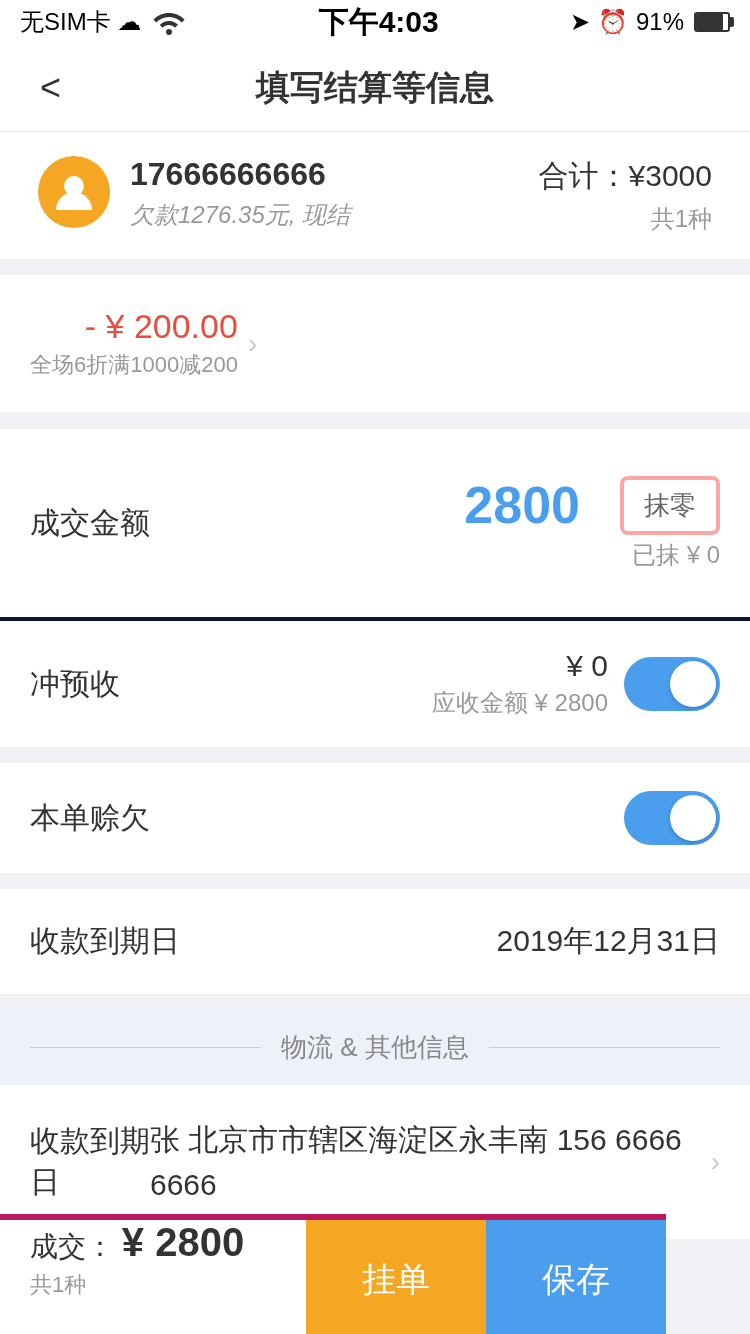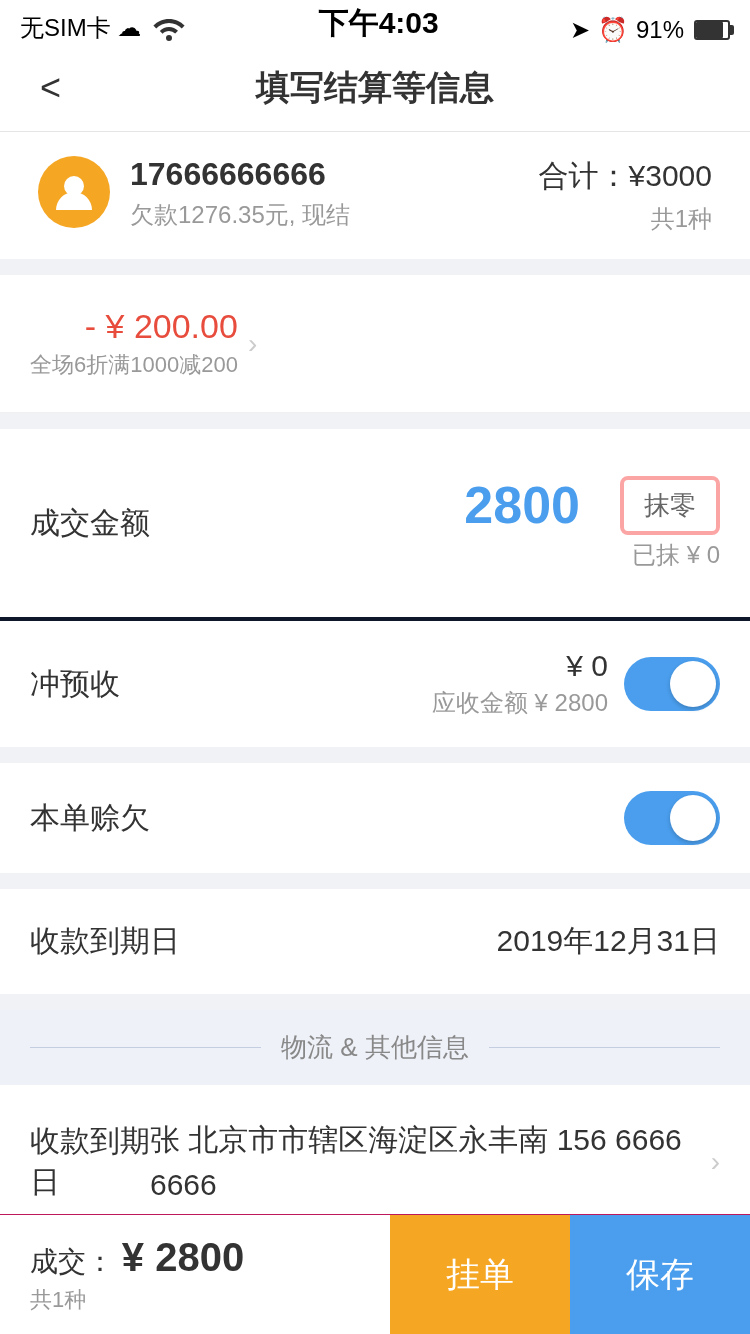--- a/index.html
+++ b/index.html
@@ -12,21 +12,21 @@
       font-size: 28px;
       position: relative;
     }
 
     
     .status-bar {
       width: 750px;
       height: 44px;
       background: #fff;
       display: flex;
-      align-items: flex-end;
+      align-items: center;
       justify-content: space-between;
       padding: 0 20px;
       font-size: 24px;
       font-weight: 500;
     }
     .status-bar-left { display: flex; align-items: center; gap: 10px; }
     .status-bar-center { font-size: 30px; font-weight: 600; }
     .status-bar-right { display: flex; align-items: center; gap: 8px; font-size: 24px; }
 
     
@@ -79,21 +79,21 @@
       margin-right: 20px;
       flex-shrink: 0;
     }
     .avatar-icon {
       width: 44px;
       height: 44px;
       fill: #fff;
     }
     .customer-info { flex: 1; }
     .customer-name { font-size: 32px; font-weight: 600; color: #333; }
-    .customer-debt { font-size: 24px; color: #999; margin-top: 6px; }
+    .customer-debt { font-size: 24px; color: #999; margin-top: 6px; font-style: italic; }
     .customer-total { text-align: right; }
     .total-amount { font-size: 30px; color: #333; font-weight: 500; }
     .total-count { font-size: 24px; color: #999; margin-top: 6px; }
 
     
     .row-item {
       display: flex;
       align-items: center;
       padding: 32px 30px;
       background: #fff;
@@ -225,26 +225,26 @@
       background: #fff;
     }
     .address-label { font-size: 30px; color: #333; width: 120px; flex-shrink: 0; }
     .address-value { font-size: 30px; color: #333; flex: 1; line-height: 1.5; }
 
     
     .bottom-bar {
       position: fixed;
       bottom: 0;
       left: 0;
-      width: 750px;
+      width: 666px;
       height: 120px;
       background: #fff;
       display: flex;
-      align-items: center;
-      border-top: 1px solid #be185d;
+      align-items: flex-start;
+      border-top: 6px solid #be185d;
     }
     .bottom-summary {
       flex: 1;
       padding: 0 30px;
     }
     .bottom-deal { font-size: 28px; color: #333; }
     .bottom-deal-amount { font-size: 40px; font-weight: 600; color: #333; }
     .bottom-count { font-size: 22px; color: #999; margin-top: 4px; }
     .bottom-btn {
       height: 120px;

